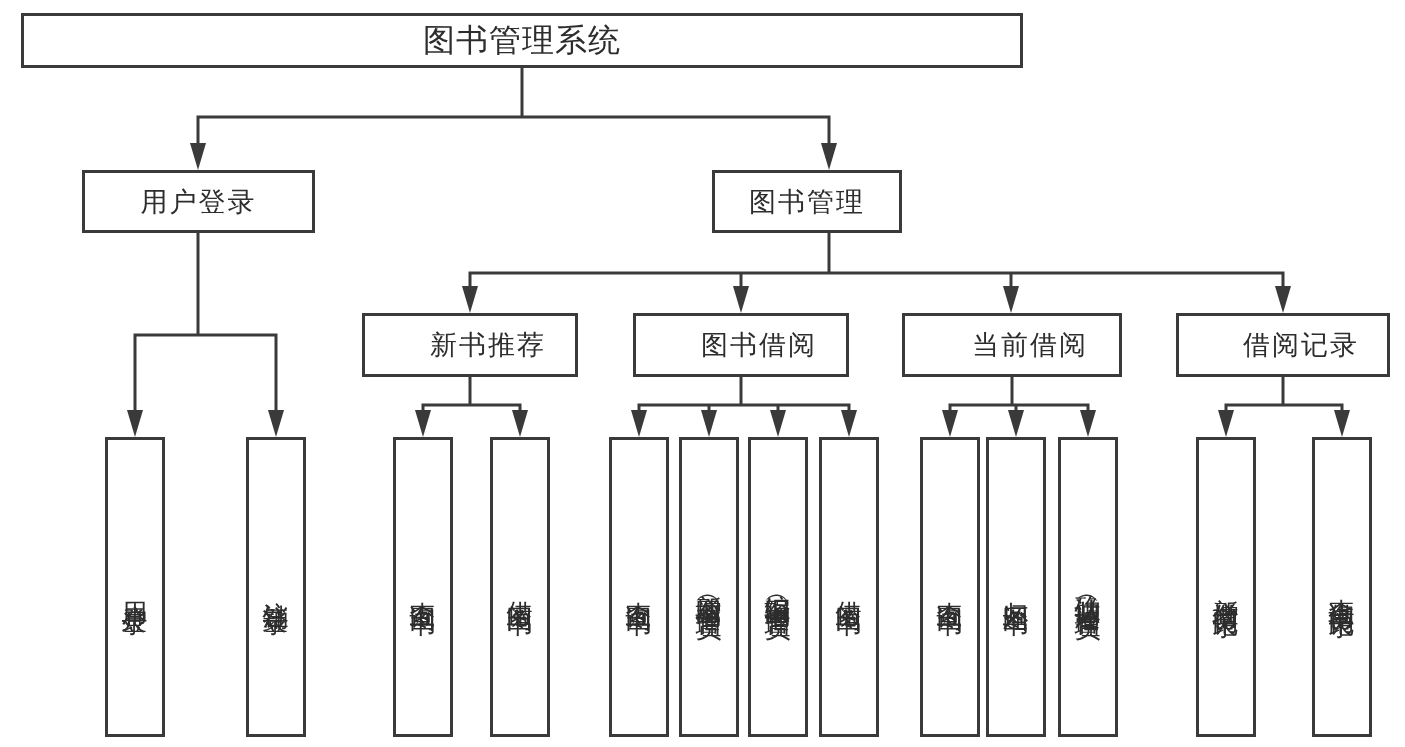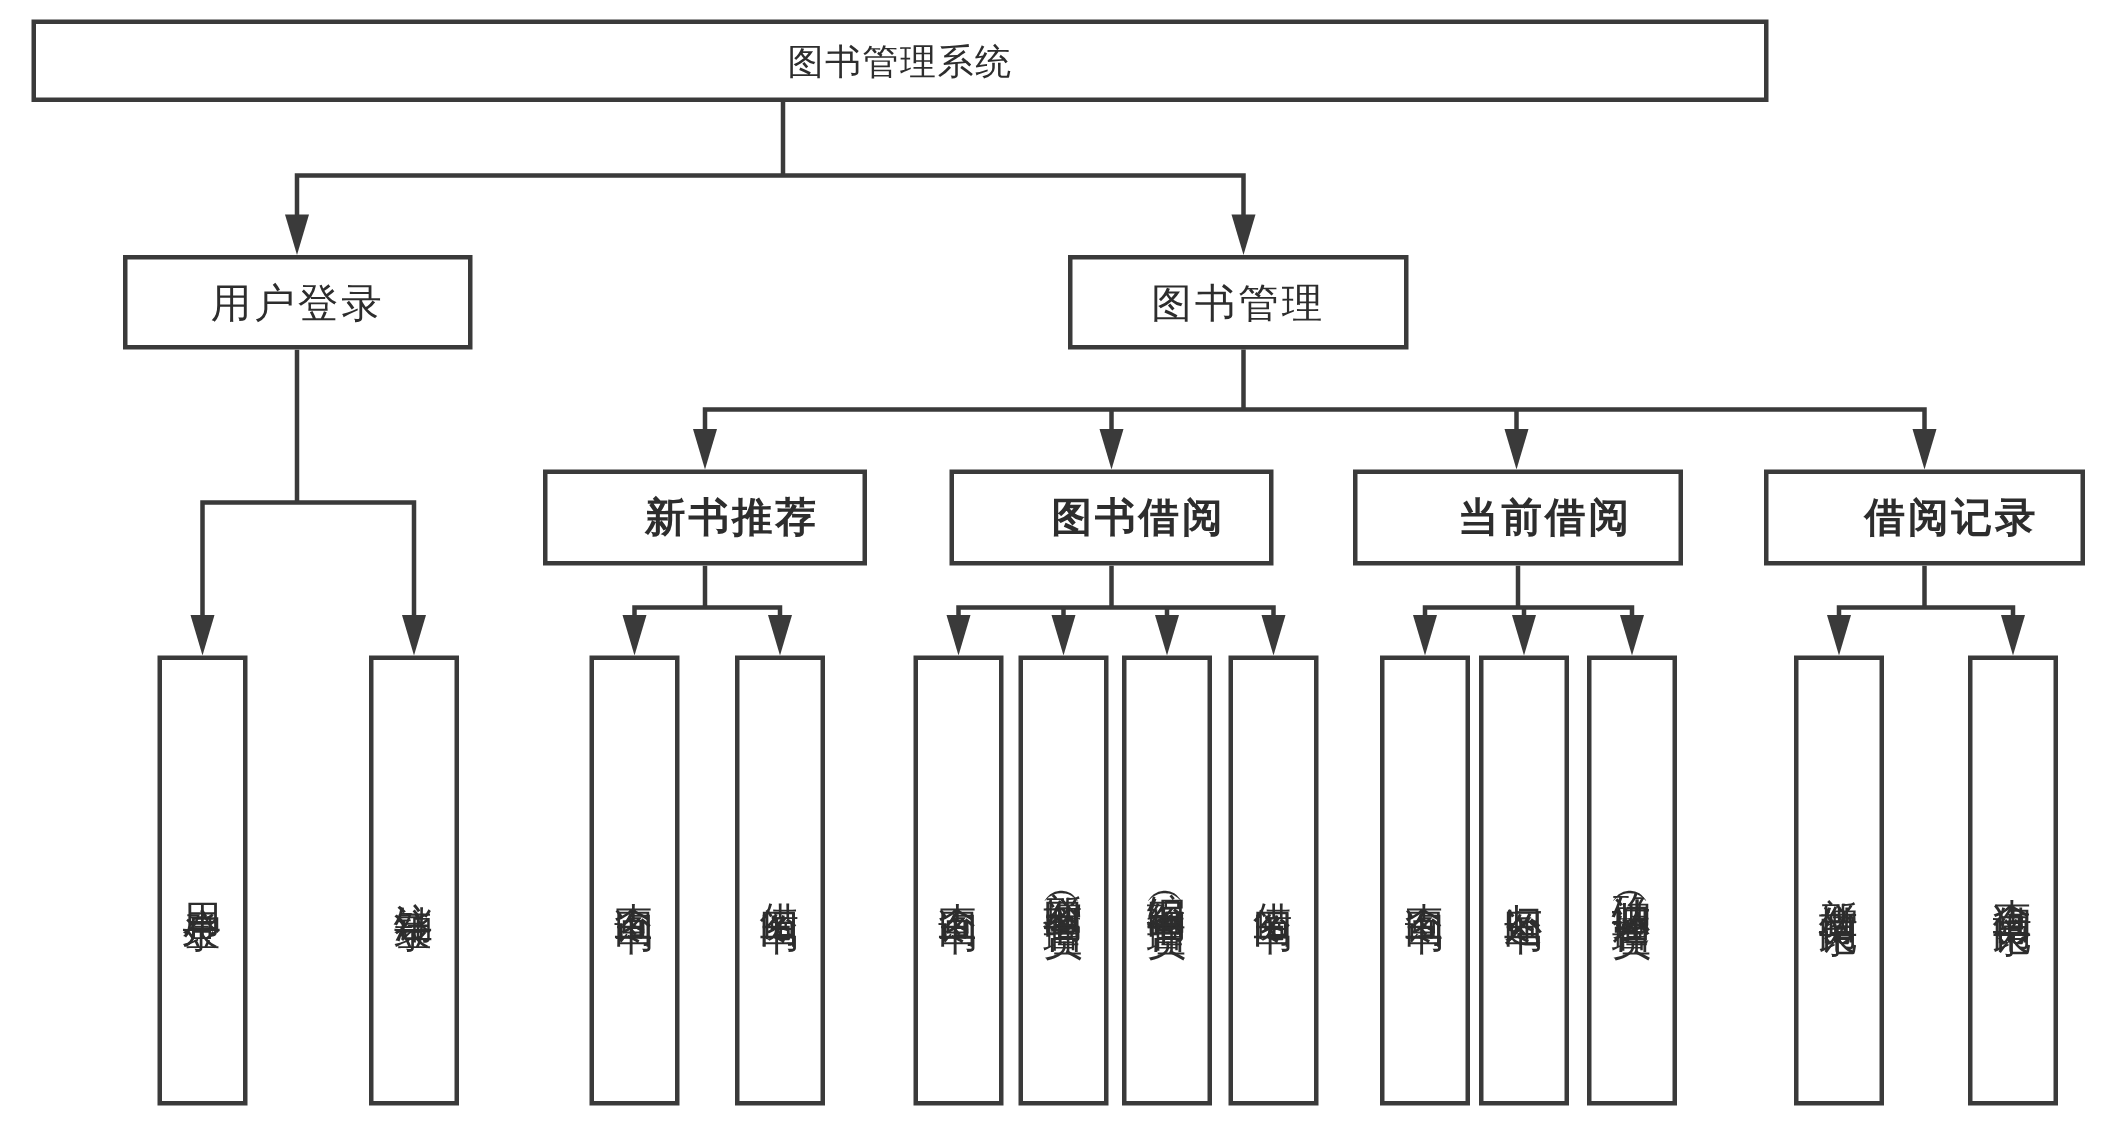--- a/index.html
+++ b/index.html
@@ -30,27 +30,27 @@
     position: absolute;
     background: #ffffff;
     border: 3px solid var(--line);
     color: var(--text);
     display: flex;
     align-items: center;
     justify-content: center;
     z-index: 1;
   }
   .node-root {
-    left: 21px; top: 13px; width: 1158px; height: 55px;
-    font-size: 24px; font-weight: 500; letter-spacing: 1px;
+    left: 21px; top: 13px; width: 1002px; height: 55px;
+    font-size: 32px; font-weight: 500; letter-spacing: 1px;
   }
   .node-l2 { top: 170px; height: 63px; font-size: 27px; font-weight: 500; letter-spacing: 2px; }
   .node-l2a { left: 82px;  width: 233px; }
-  .node-l2b { left: 712px; width: 227px; }
-  .node-l3 { top: 313px; height: 64px; font-size: 27px; font-weight: 700; letter-spacing: 2px; padding-left: 36px; }
+  .node-l2b { left: 712px; width: 190px; }
+  .node-l3 { top: 313px; height: 64px; font-size: 27px; font-weight: 400; letter-spacing: 2px; padding-left: 36px; }
   .node-l3a { left: 362px;  width: 216px; }
   .node-l3b { left: 633px;  width: 216px; }
   .node-l3c { left: 902px;  width: 220px; }
   .node-l3d { left: 1176px; width: 214px; text-align: center; }
   .leaf {
     position: absolute;
     top: 437px; height: 300px; width: 60px;
     background: #ffffff;
     border: 3px solid var(--line);
     color: var(--text);

